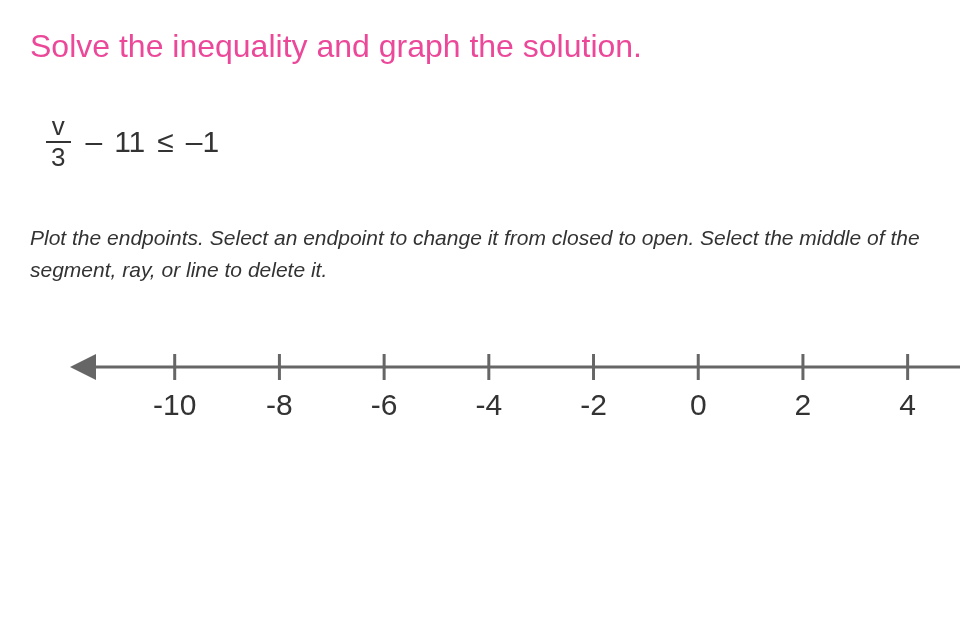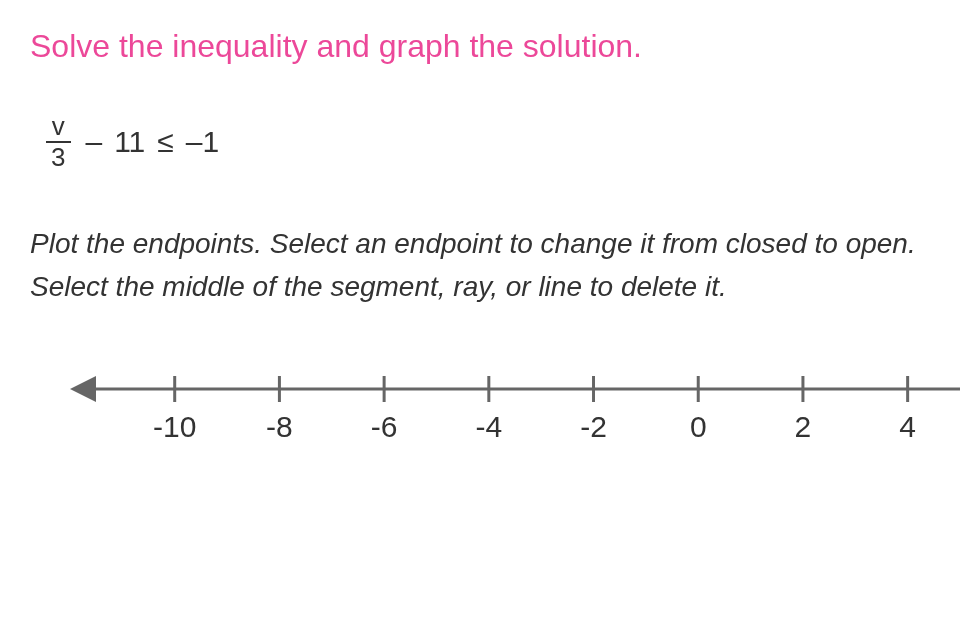--- a/index.html
+++ b/index.html
@@ -44,21 +44,21 @@
     .fraction .den {
       padding: 1px 6px 0;
       font-size: 26px;
     }
     .ineq-rest {
       display: inline-flex;
       align-items: center;
       gap: 12px;
     }
     .instructions {
-      font-size: 28px;
+      font-size: 21px;
       font-style: italic;
       color: #333;
       line-height: 1.55;
       margin-bottom: 50px;
     }
     .numberline-wrap {
       padding: 0 20px;
       text-align: right;
     }
     svg.numberline {

